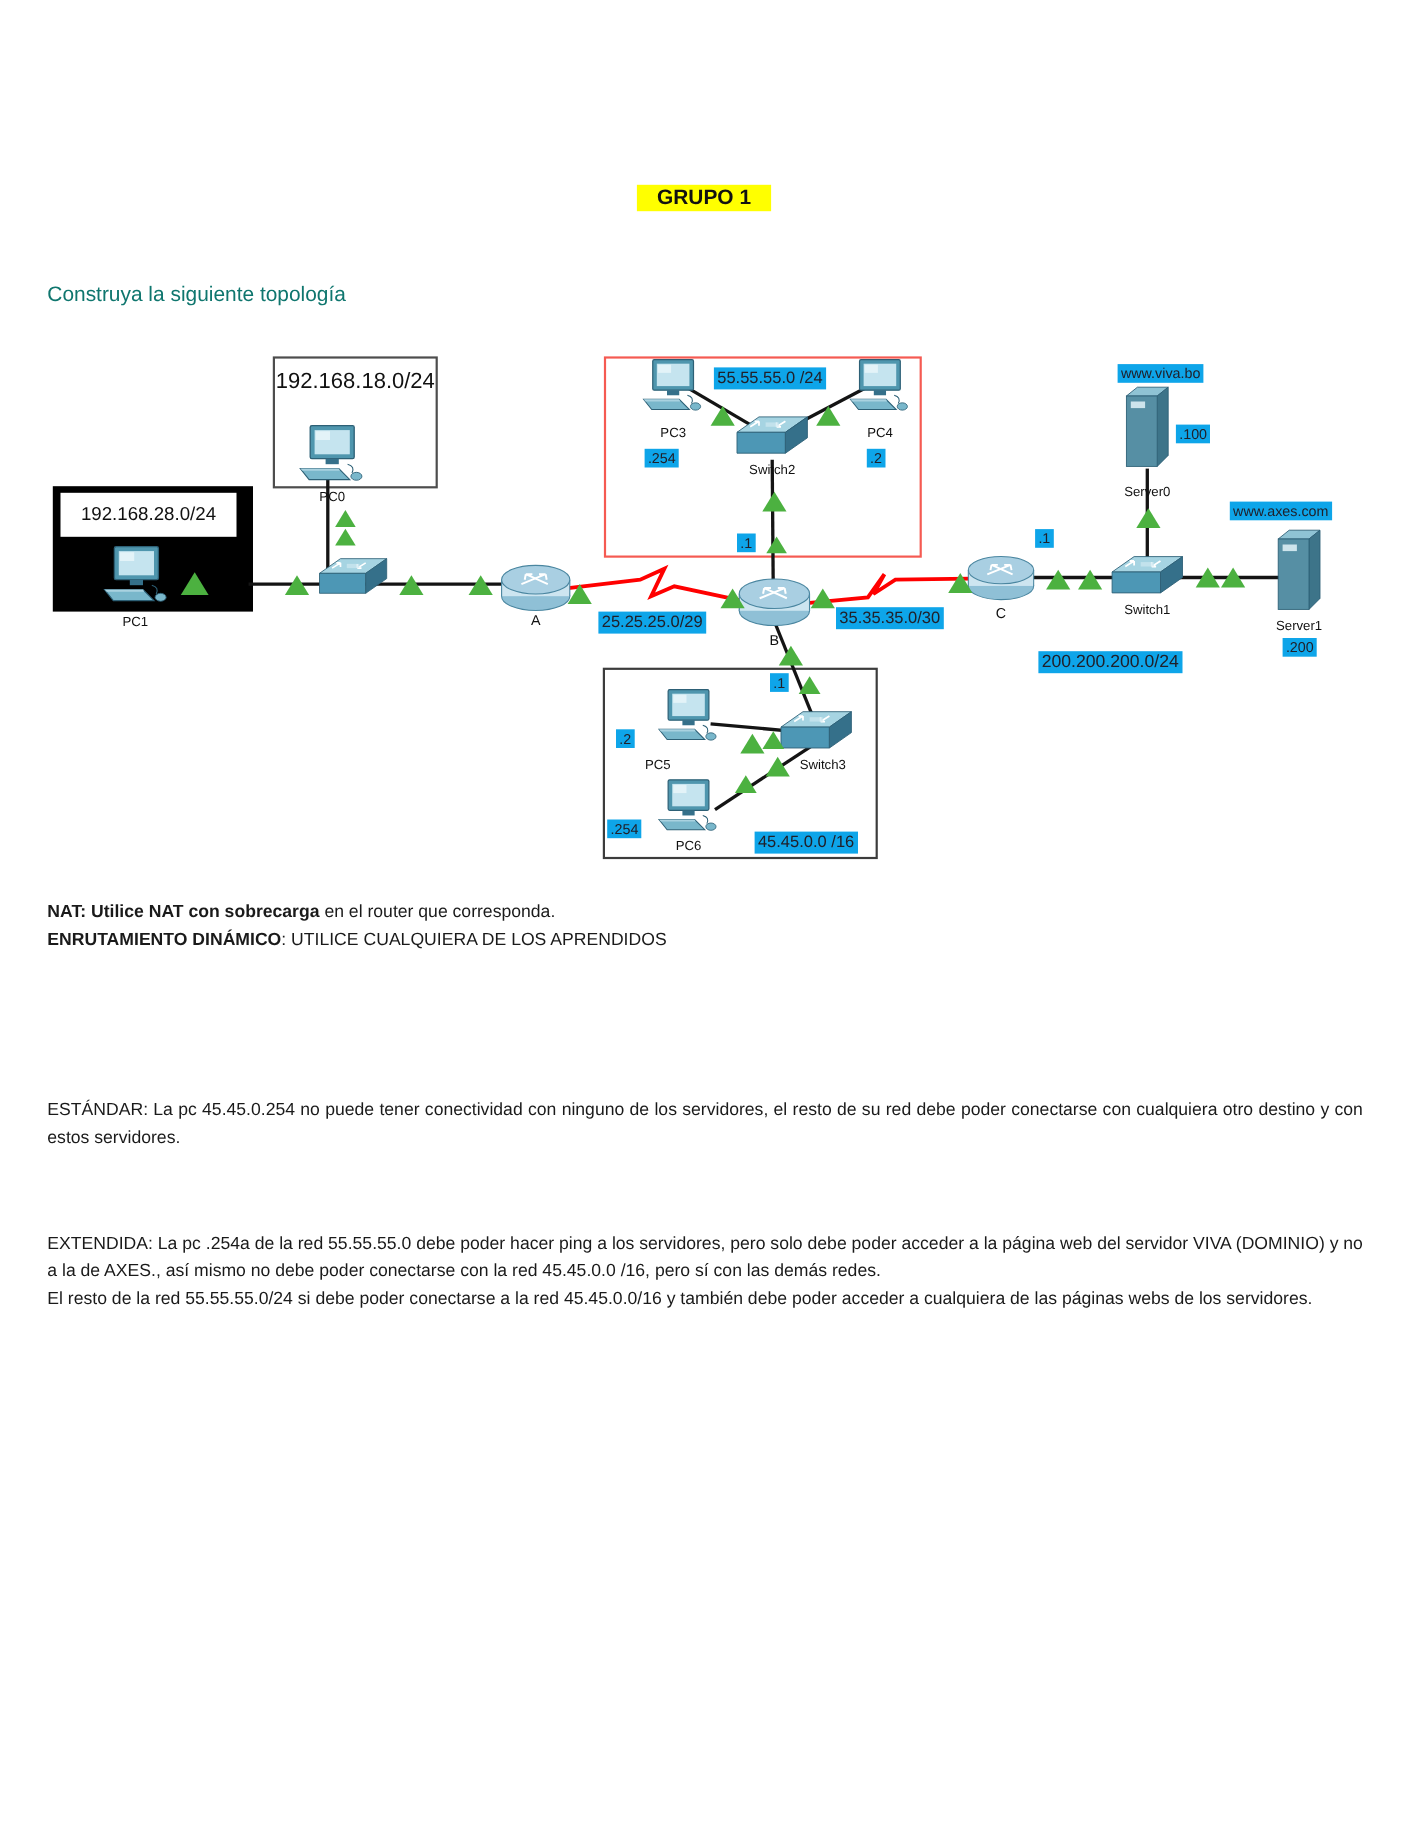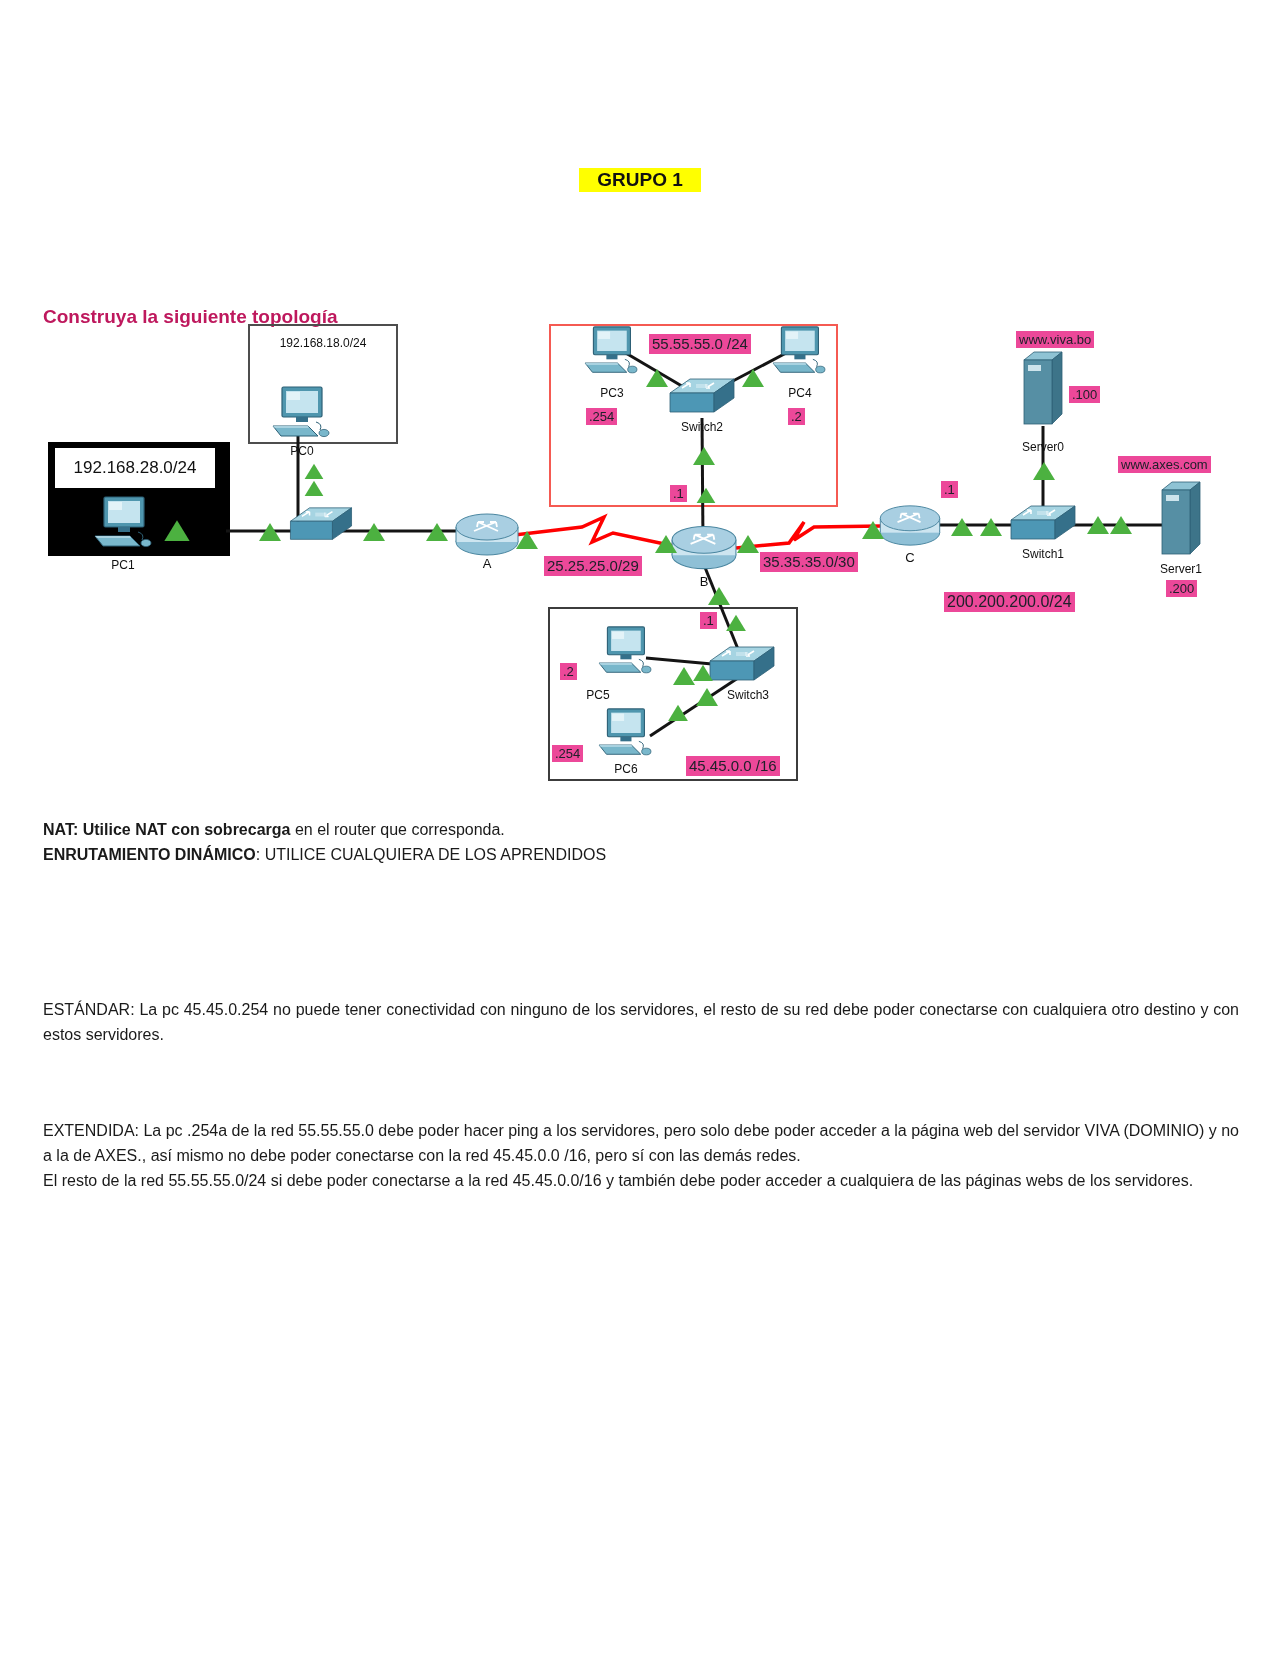--- a/index.html
+++ b/index.html
@@ -4,40 +4,40 @@
 <style>
   :root{
     --c-serial:#ff0000; --c-eth:#141414; --c-arrow:#4cb140; --c-highlight:#ffff00;
   }
   html,body{margin:0;padding:0;background:#fff;}
   #page{position:relative;width:1280px;height:1656px;background:#fff;overflow:hidden;
         font-family:"Liberation Sans",sans-serif;color:#1c1c1c;}
   
   .title-wrap{position:absolute;left:0;right:0;top:168px;text-align:center;}
   .title{display:inline-block;background:var(--c-highlight);font-weight:bold;font-size:19px;padding:1px 18px;color:#111;}
-  .heading{position:absolute;left:43px;top:258px;font-weight:bold;font-size:19px;color:#be185d;margin-top:48px;}
+  .heading{position:absolute;left:43px;top:258px;font-weight:normal;font-size:19px;color:#0f766e;}
   
   .frame{position:absolute;z-index:1;box-sizing:border-box;}
   .net18-box{left:248px;top:324px;width:150px;height:120px;border:2px solid #4d4d4d;}
-  .net18-text{position:absolute;left:250px;top:336px;width:146px;text-align:center;font-size:12px;color:#111;z-index:4;}
+  .net18-text{position:absolute;left:250px;top:336px;width:146px;text-align:center;font-size:20px;color:#111;z-index:4;}
   .blackbox{left:48px;top:442px;width:182px;height:114px;background:#000;}
   .net28-label{position:absolute;left:55px;top:448px;width:160px;height:40px;background:#fff;z-index:4;
                font-size:17px;color:#111;text-align:center;line-height:40px;}
   .redbox{left:549px;top:324px;width:289px;height:183px;border:2px solid #f55a52;}
   .box45{left:548px;top:607px;width:250px;height:174px;border:2px solid #3c3c3c;}
   
   .links-layer{position:absolute;left:0;top:0;z-index:2;pointer-events:none;}
   .arrows-layer{position:absolute;left:0;top:0;z-index:6;pointer-events:none;}
   .link-eth{stroke:var(--c-eth);stroke-width:3;fill:none;}
   .link-ser{stroke:var(--c-serial);stroke-width:3.5;fill:none;stroke-linejoin:miter;}
   .arrow{fill:var(--c-arrow);}
   
   .icon{position:absolute;z-index:3;}
   .dev-label{position:absolute;z-index:4;font-size:12px;color:#111;text-align:center;}
-  .badge{position:absolute;z-index:4;background:#ec4899;color:#20202a;font-size:13px;line-height:17px;padding:0 3px;}
+  .badge{position:absolute;z-index:4;background:#0ea5e9;color:#20202a;font-size:13px;line-height:17px;padding:0 3px;}
   .netbadge{font-size:15px;line-height:20px;}
   .bigbadge{font-size:16px;line-height:20px;}
   
   .notes{position:absolute;left:43px;top:818px;font-size:16px;line-height:24.5px;color:#1a1a1a;}
   .para{position:absolute;left:43px;width:1196px;text-align:justify;font-size:16px;line-height:25px;color:#1a1a1a;}
   .b{font-weight:bold;}
 </style>
 </head>
 <body>
 

